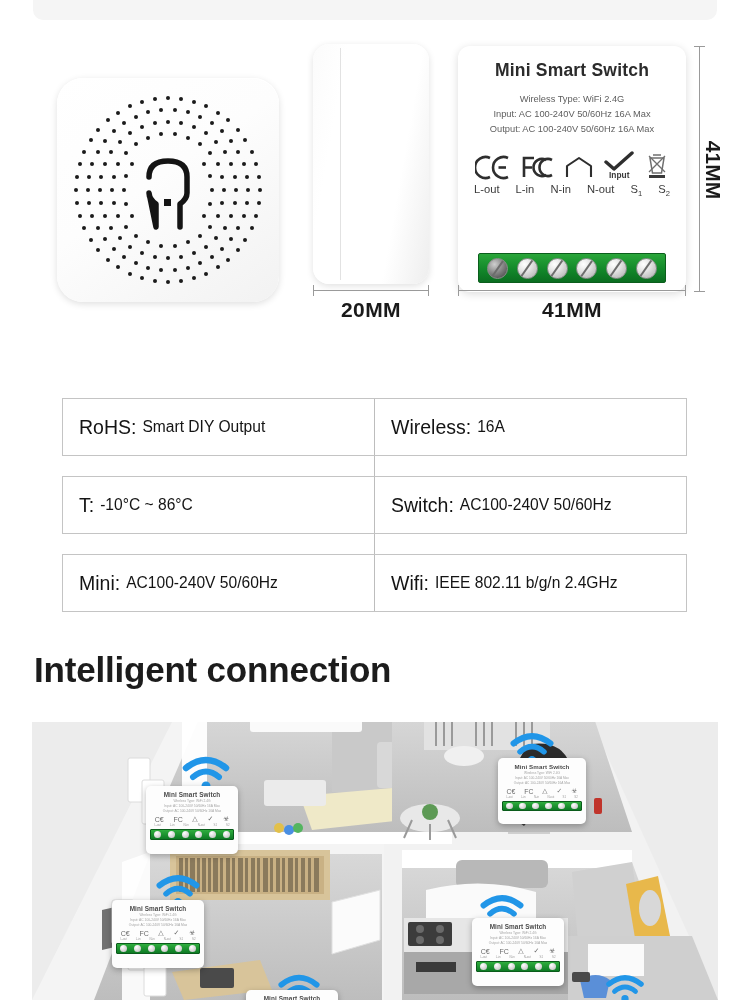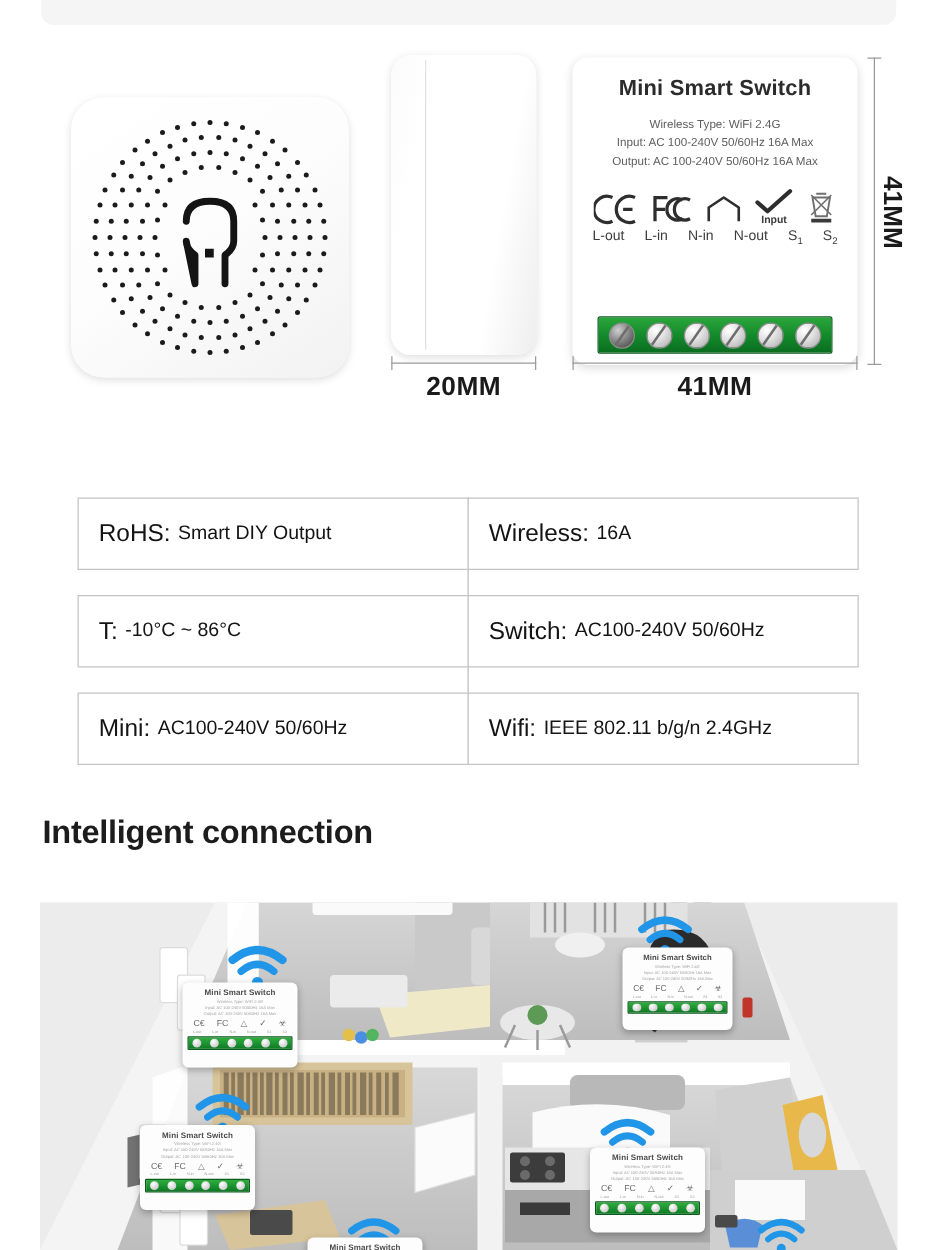--- a/index.html
+++ b/index.html
@@ -124,21 +124,21 @@
   .spec-row.r1 { top:0; } .spec-row.r2 { top:78px; } .spec-row.r3 { top:156px; }
   .cell { display:flex; align-items:center; padding-left:16px; height:100%; }
   .cell.left { width:313px; }
   .cell.right { width:312px; }
   .k { font-size:19.5px; color:#141414; }
   .v { font-size:15.6px; color:#141414; margin-left:6px; }
 
   
   .heading {
     position:absolute; left:34px; top:650px;
-    font-size:26px; font-weight:700; color:#1c1c1c; letter-spacing:-.2px;
+    font-size:35px; font-weight:700; color:#1c1c1c; letter-spacing:-.2px;
   }
 
   
   .house-wrap {
     position:absolute; left:32px; top:722px; width:686px; height:278px;
     background:#eeeeee; overflow:hidden;
   }
   .house-svg { position:absolute; left:0; top:0; }
   .sw-card {
     position:absolute; background:#fdfdfd; border-radius:5px;

